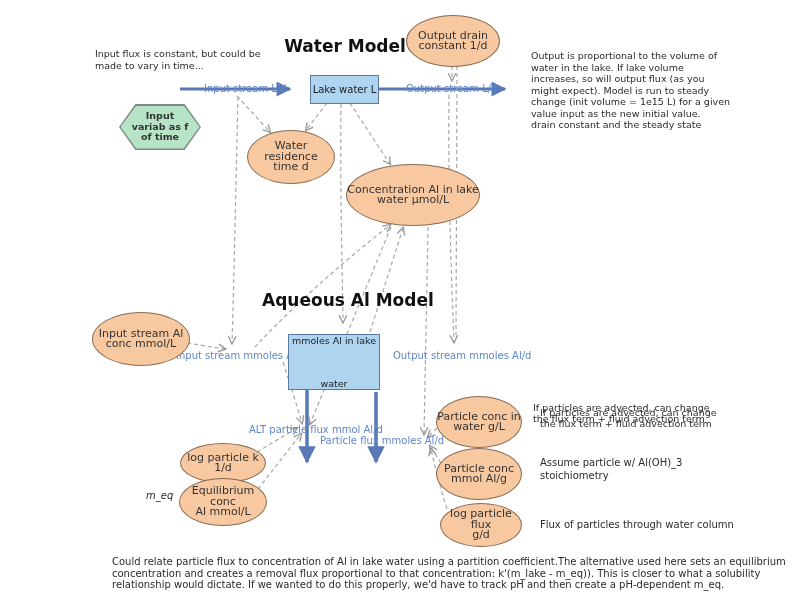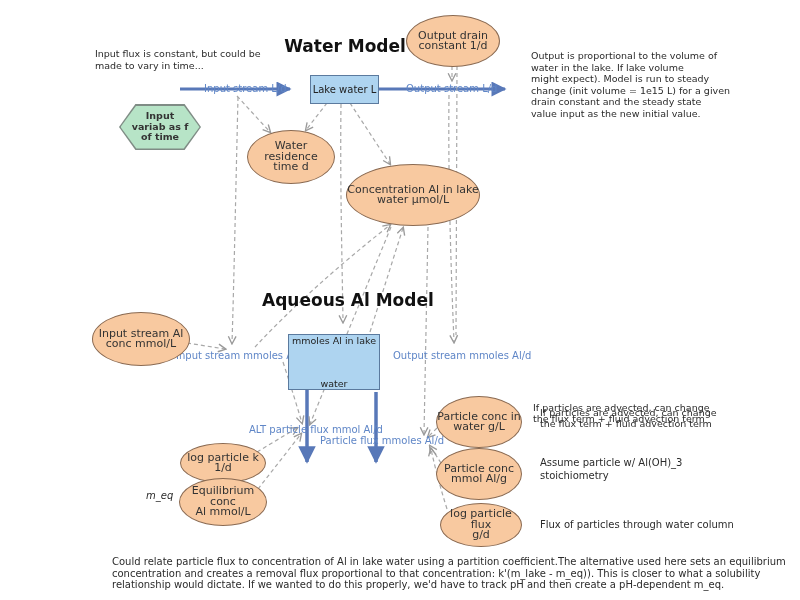--- a/index.html
+++ b/index.html
@@ -91,24 +91,25 @@
   <div class="title" style="left:270px; top:36px; width:150px;">Water Model</div>
   <div class="title" style="left:262px; top:290px; width:170px;">Aqueous Al Model</div>
 
   <div class="note" style="left:95px; top:48px;">
     <span class="line">Input flux is constant, but could be</span>
     <span class="line">made to vary in time...</span>
   </div>
   <div class="note" style="left:531px; top:50px; line-height:11.5px;">
     <span class="line">Output is proportional to the volume of</span>
     <span class="line">water in the lake. If lake volume</span>
+    <span class="line">increases, so will output flux (as you</span>
     <span class="line">might expect). Model is run to steady</span>
     <span class="line">change (init volume = 1e15 L) for a given</span>
+    <span class="line">value input as the new initial value.</span>
     <span class="line">drain constant and the steady state</span>
-    <span class="line">value input as the new initial value.</span>
   </div>
   <div class="note" style="left:533px; top:402px; line-height:11px;">
     <span class="line">If particles are advected, can change</span>
     <span class="line">the flux term + fluid advection term</span>
   </div>
   <div class="note" style="left:540px; top:407px; line-height:11px;">
     <span class="line">If particles are advected, can change</span>
     <span class="line">the flux term + fluid advection term</span>
   </div>
   <div class="note" style="left:540px; top:456px; font-size:10px; line-height:13px;">

